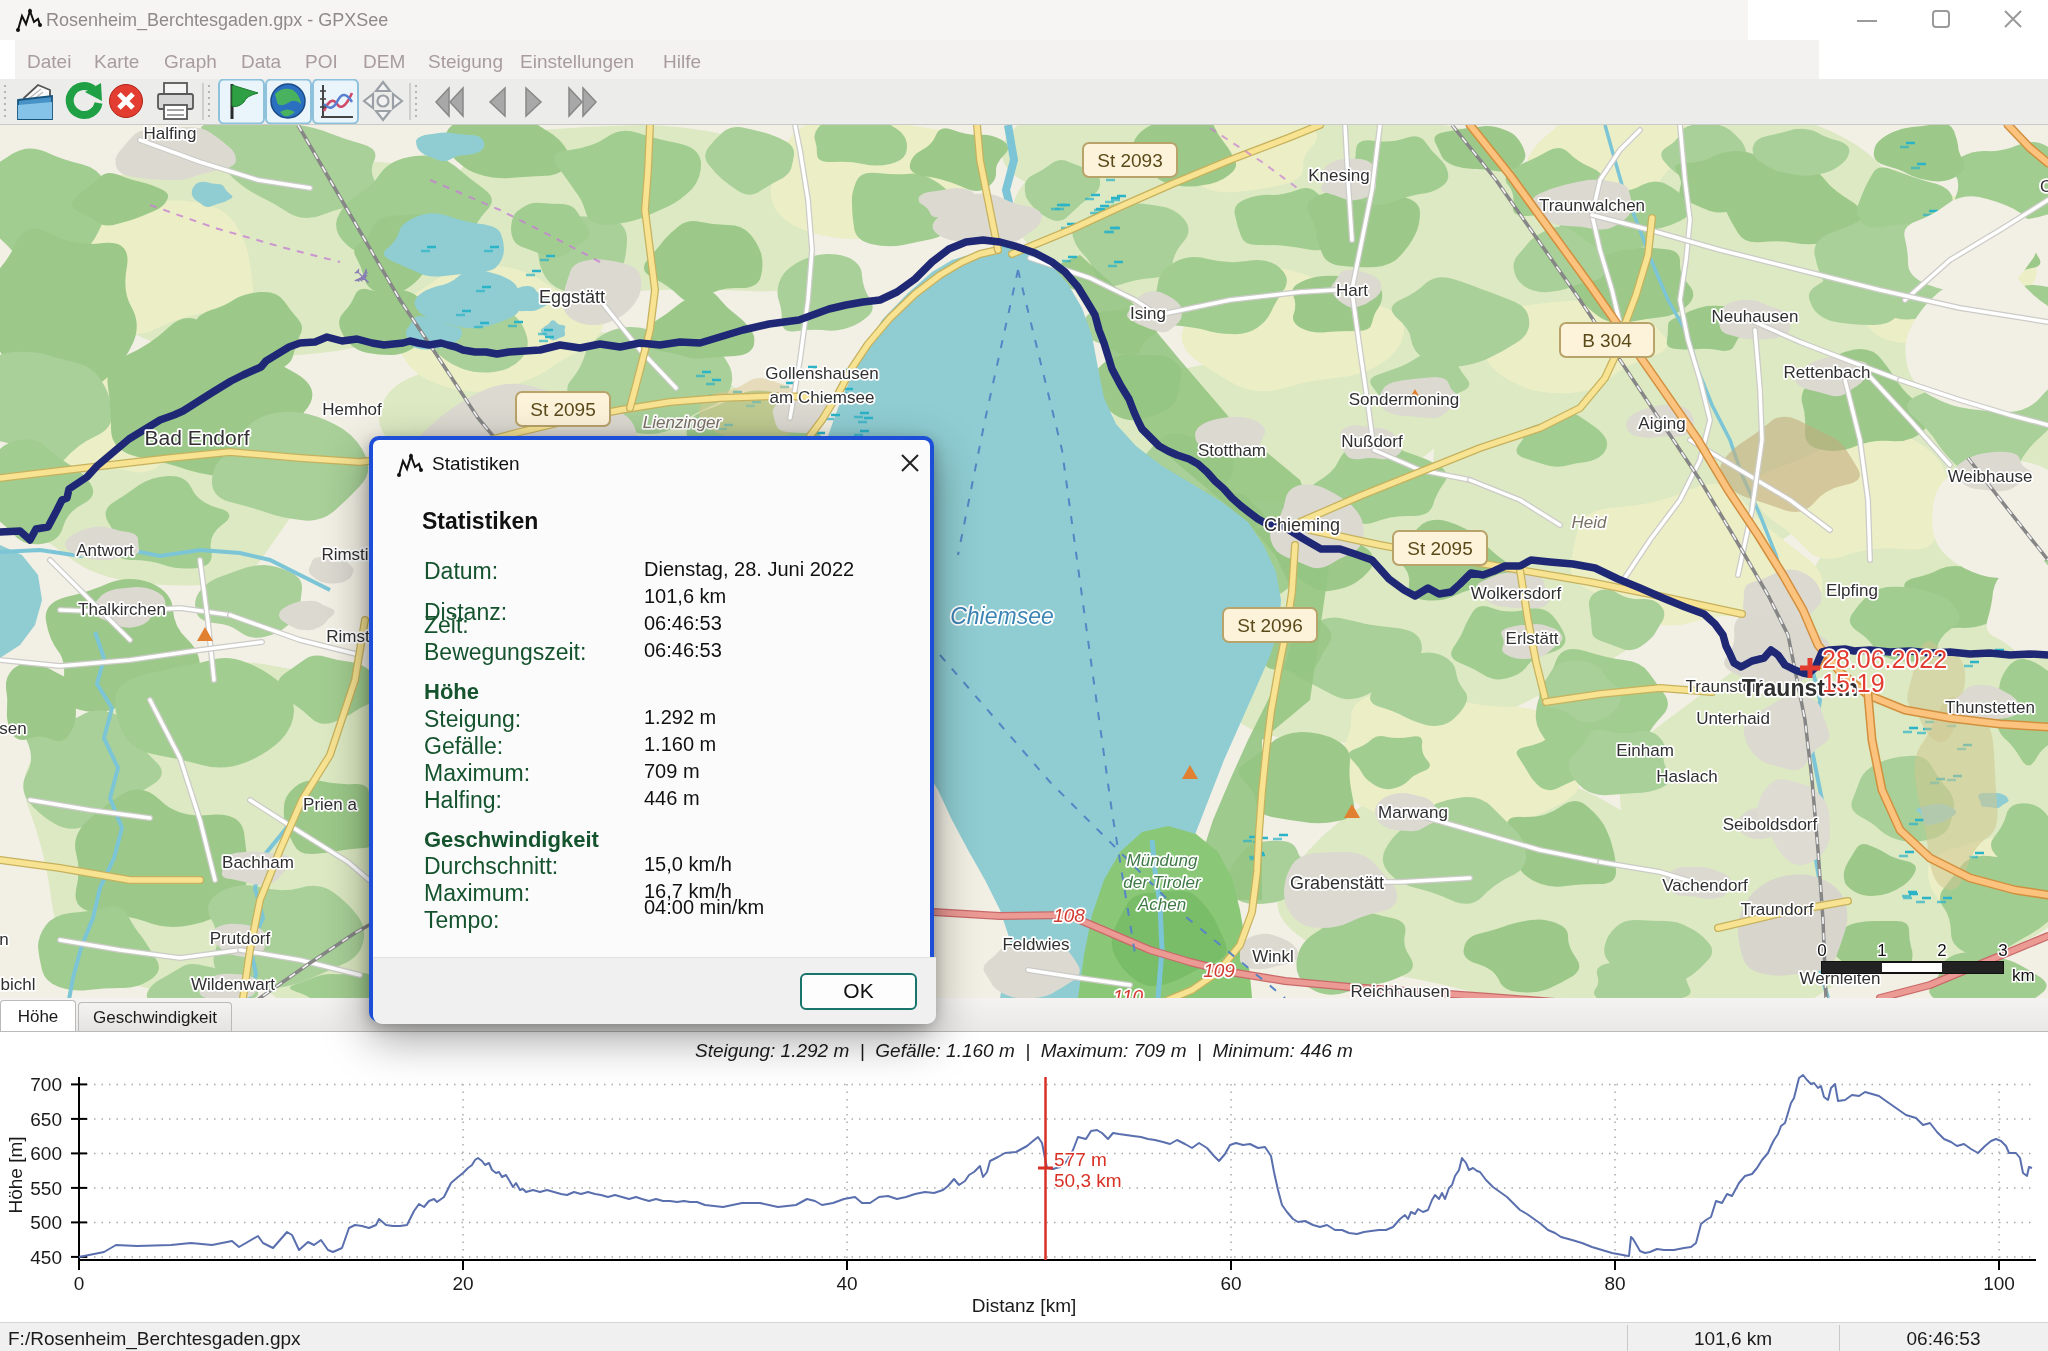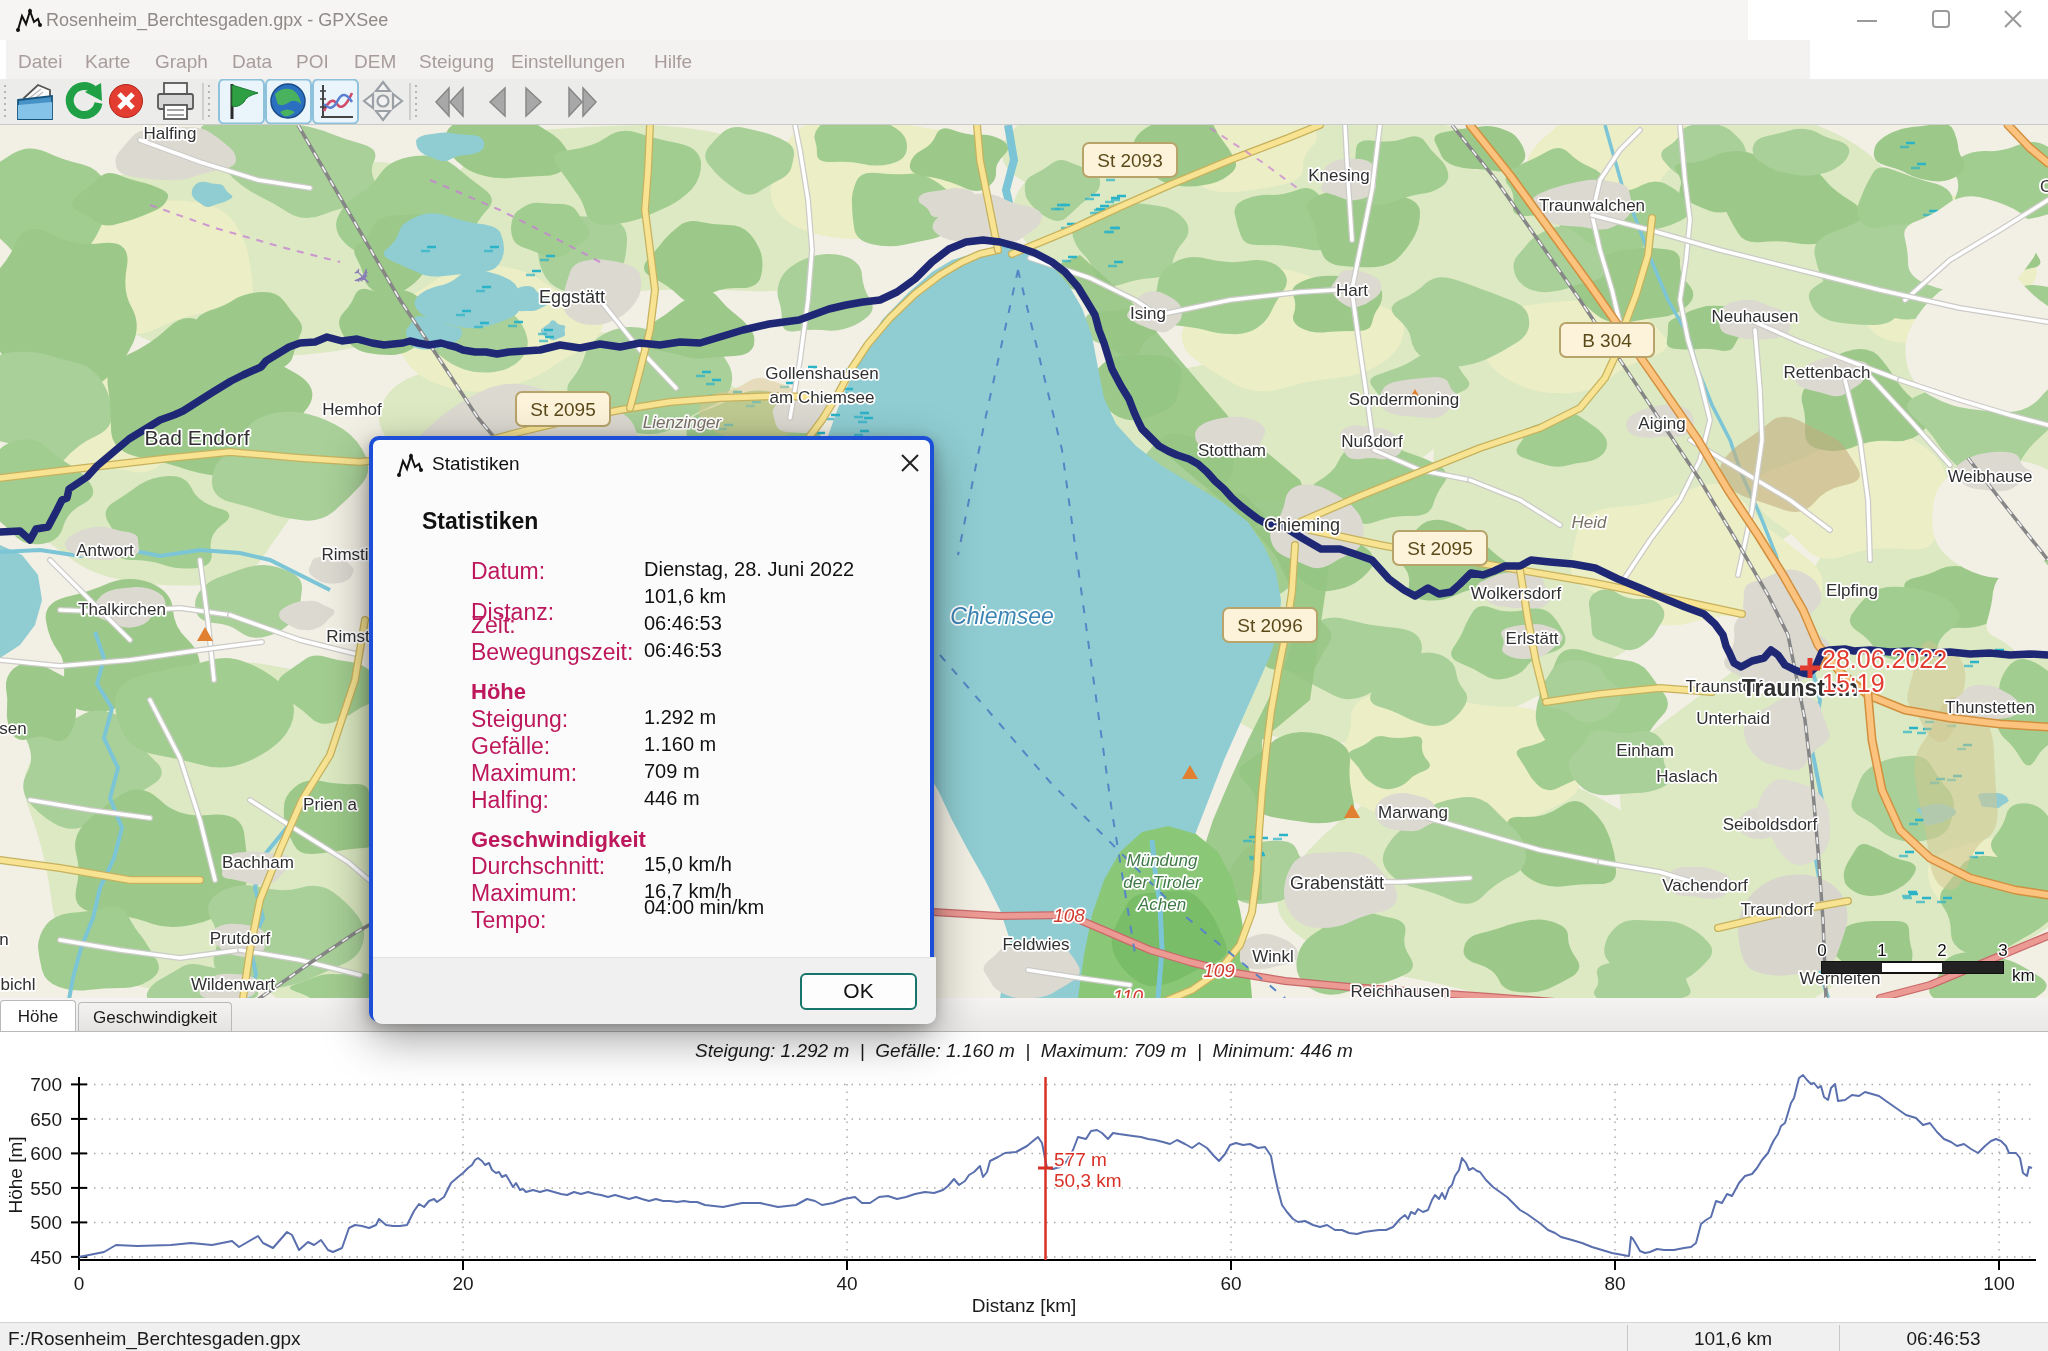--- a/index.html
+++ b/index.html
@@ -1,27 +1,27 @@
 <!DOCTYPE html>
 <html><head><meta charset="utf-8"><style>
 * { margin:0; padding:0; box-sizing:border-box; }
 html,body { width:2048px; height:1351px; overflow:hidden; font-family:"Liberation Sans", sans-serif; background:#fff; }
 .abs { position:absolute; }
 #titlebar { position:absolute; left:0; top:0; width:1748px; height:40px; background:#f7f5f4; }
 #title-text { position:absolute; left:46px; top:10px; font-size:18px; color:#8f8a88; }
-#menubar { position:absolute; left:6px; top:40px; width:1804px; height:39px; background:#f4f2f1; }
+#menubar { position:absolute; left:15px; top:40px; width:1804px; height:39px; background:#f4f2f1; }
 .menu-item { position:absolute; top:11px; font-size:19px; color:#a89c9c; }
 #toolbar { position:absolute; left:0; top:79px; width:2048px; height:46px; background:#ececea; border-bottom:1px solid #c9c9c7; }
 #map { position:absolute; left:0; top:125px; width:2048px; height:873px; overflow:hidden; background:#f2efe4; }
 #tabbar { position:absolute; left:0; top:998px; width:2048px; height:34px; background:#efeeed; }
 .tab { position:absolute; top:4px; height:30px; font-size:17px; color:#1a1a1a; text-align:center; line-height:30px; }
 #chartpane { position:absolute; left:0; top:1032px; width:2048px; height:290px; background:#fff; }
 #statusbar { position:absolute; left:0; top:1322px; width:2048px; height:35px; background:#f0f0f0; border-top:1px solid #d5d5d5; font-size:19px; color:#1a1a1a; }
 #dialog { position:absolute; left:369px; top:436px; width:565px; height:586px; background:#fbfbfb; border:4px solid #1d4ed8; border-radius:10px; box-shadow:0 16px 46px rgba(0,0,0,0.38), 0 4px 14px rgba(0,0,0,0.24); }
-.dlg-row { position:absolute; left:51px; font-size:23px; color:#be185d;margin-left:47px; }
+.dlg-row { position:absolute; left:51px; font-size:23px; color:#14532d; }
 .dlg-val { position:absolute; left:271px; font-size:20px; color:#111; }
 </style></head>
 <body>
 <div id="titlebar">
  <svg class="abs" style="left:16px;top:8px" width="26" height="26" viewBox="0 0 26 26">
       <path d="M2,22 L6,8 L10,16 L14,3 L18,14 L22,11 L24,17" fill="none" stroke="#111" stroke-width="2"></path>
       <circle cx="2" cy="22" r="2" fill="#111"></circle>
       <circle cx="14" cy="3" r="2" fill="#111"></circle>
       <circle cx="24" cy="17" r="2" fill="#111"></circle>
     </svg>

